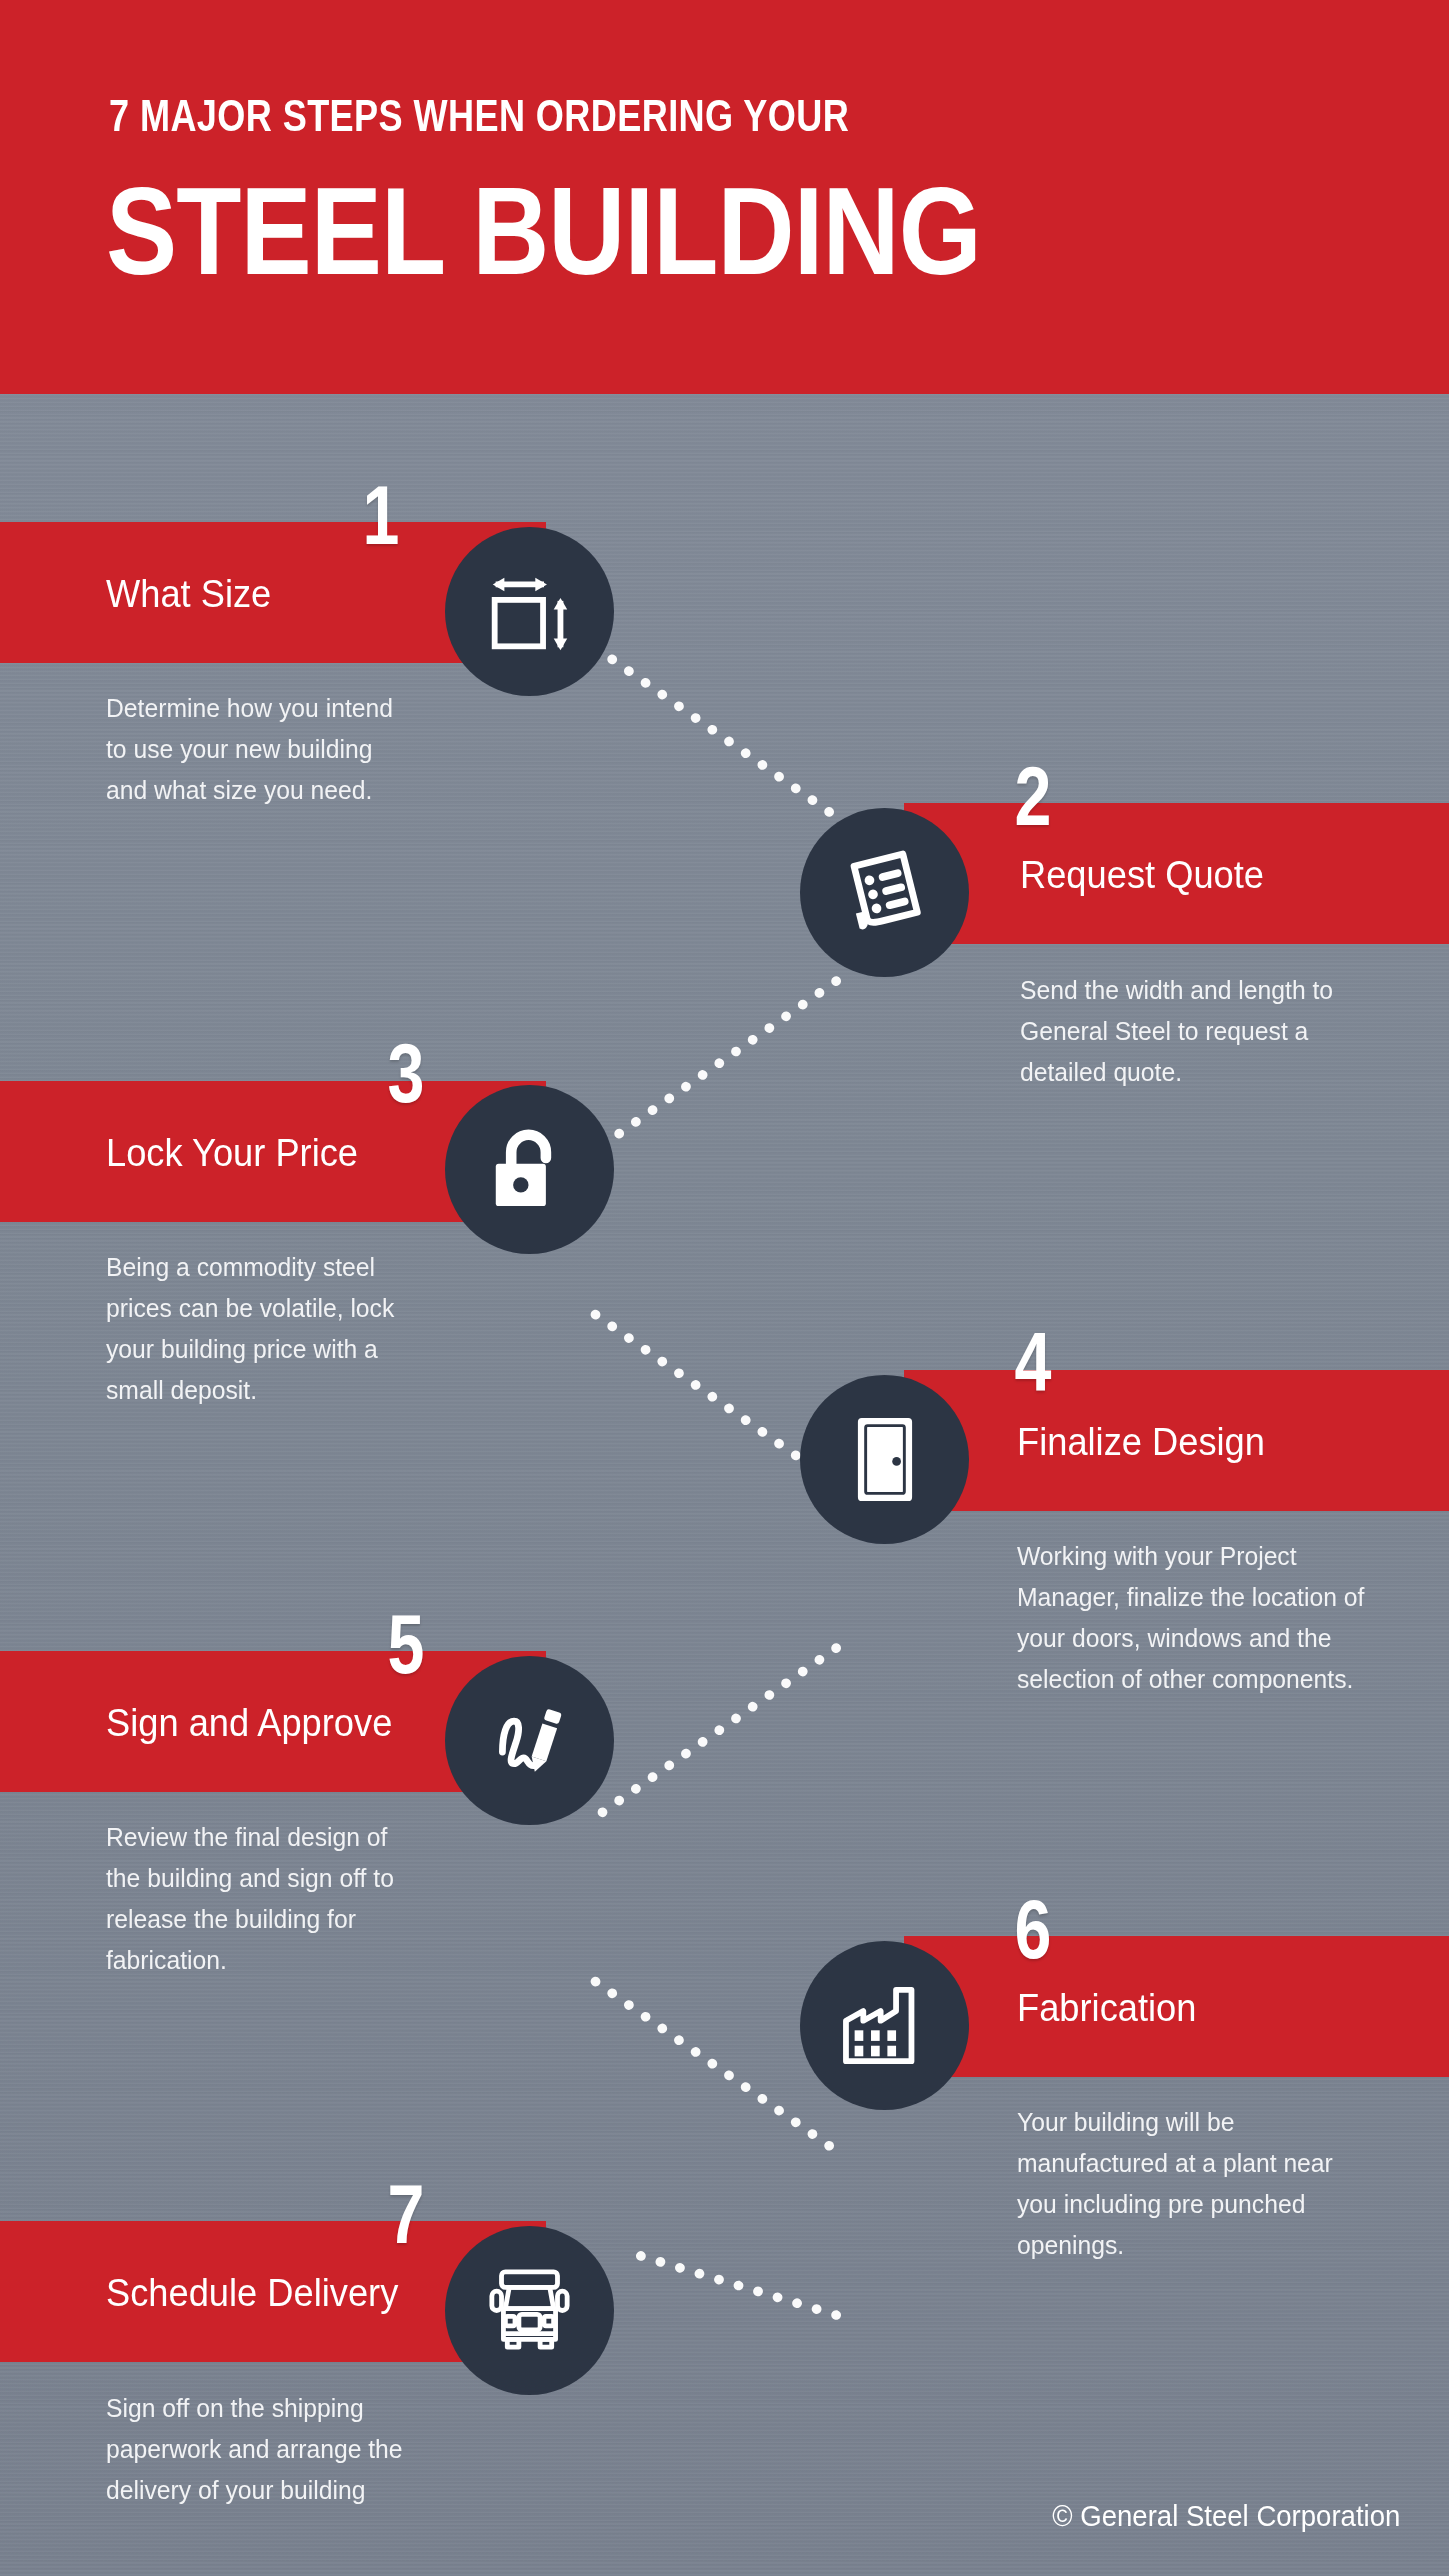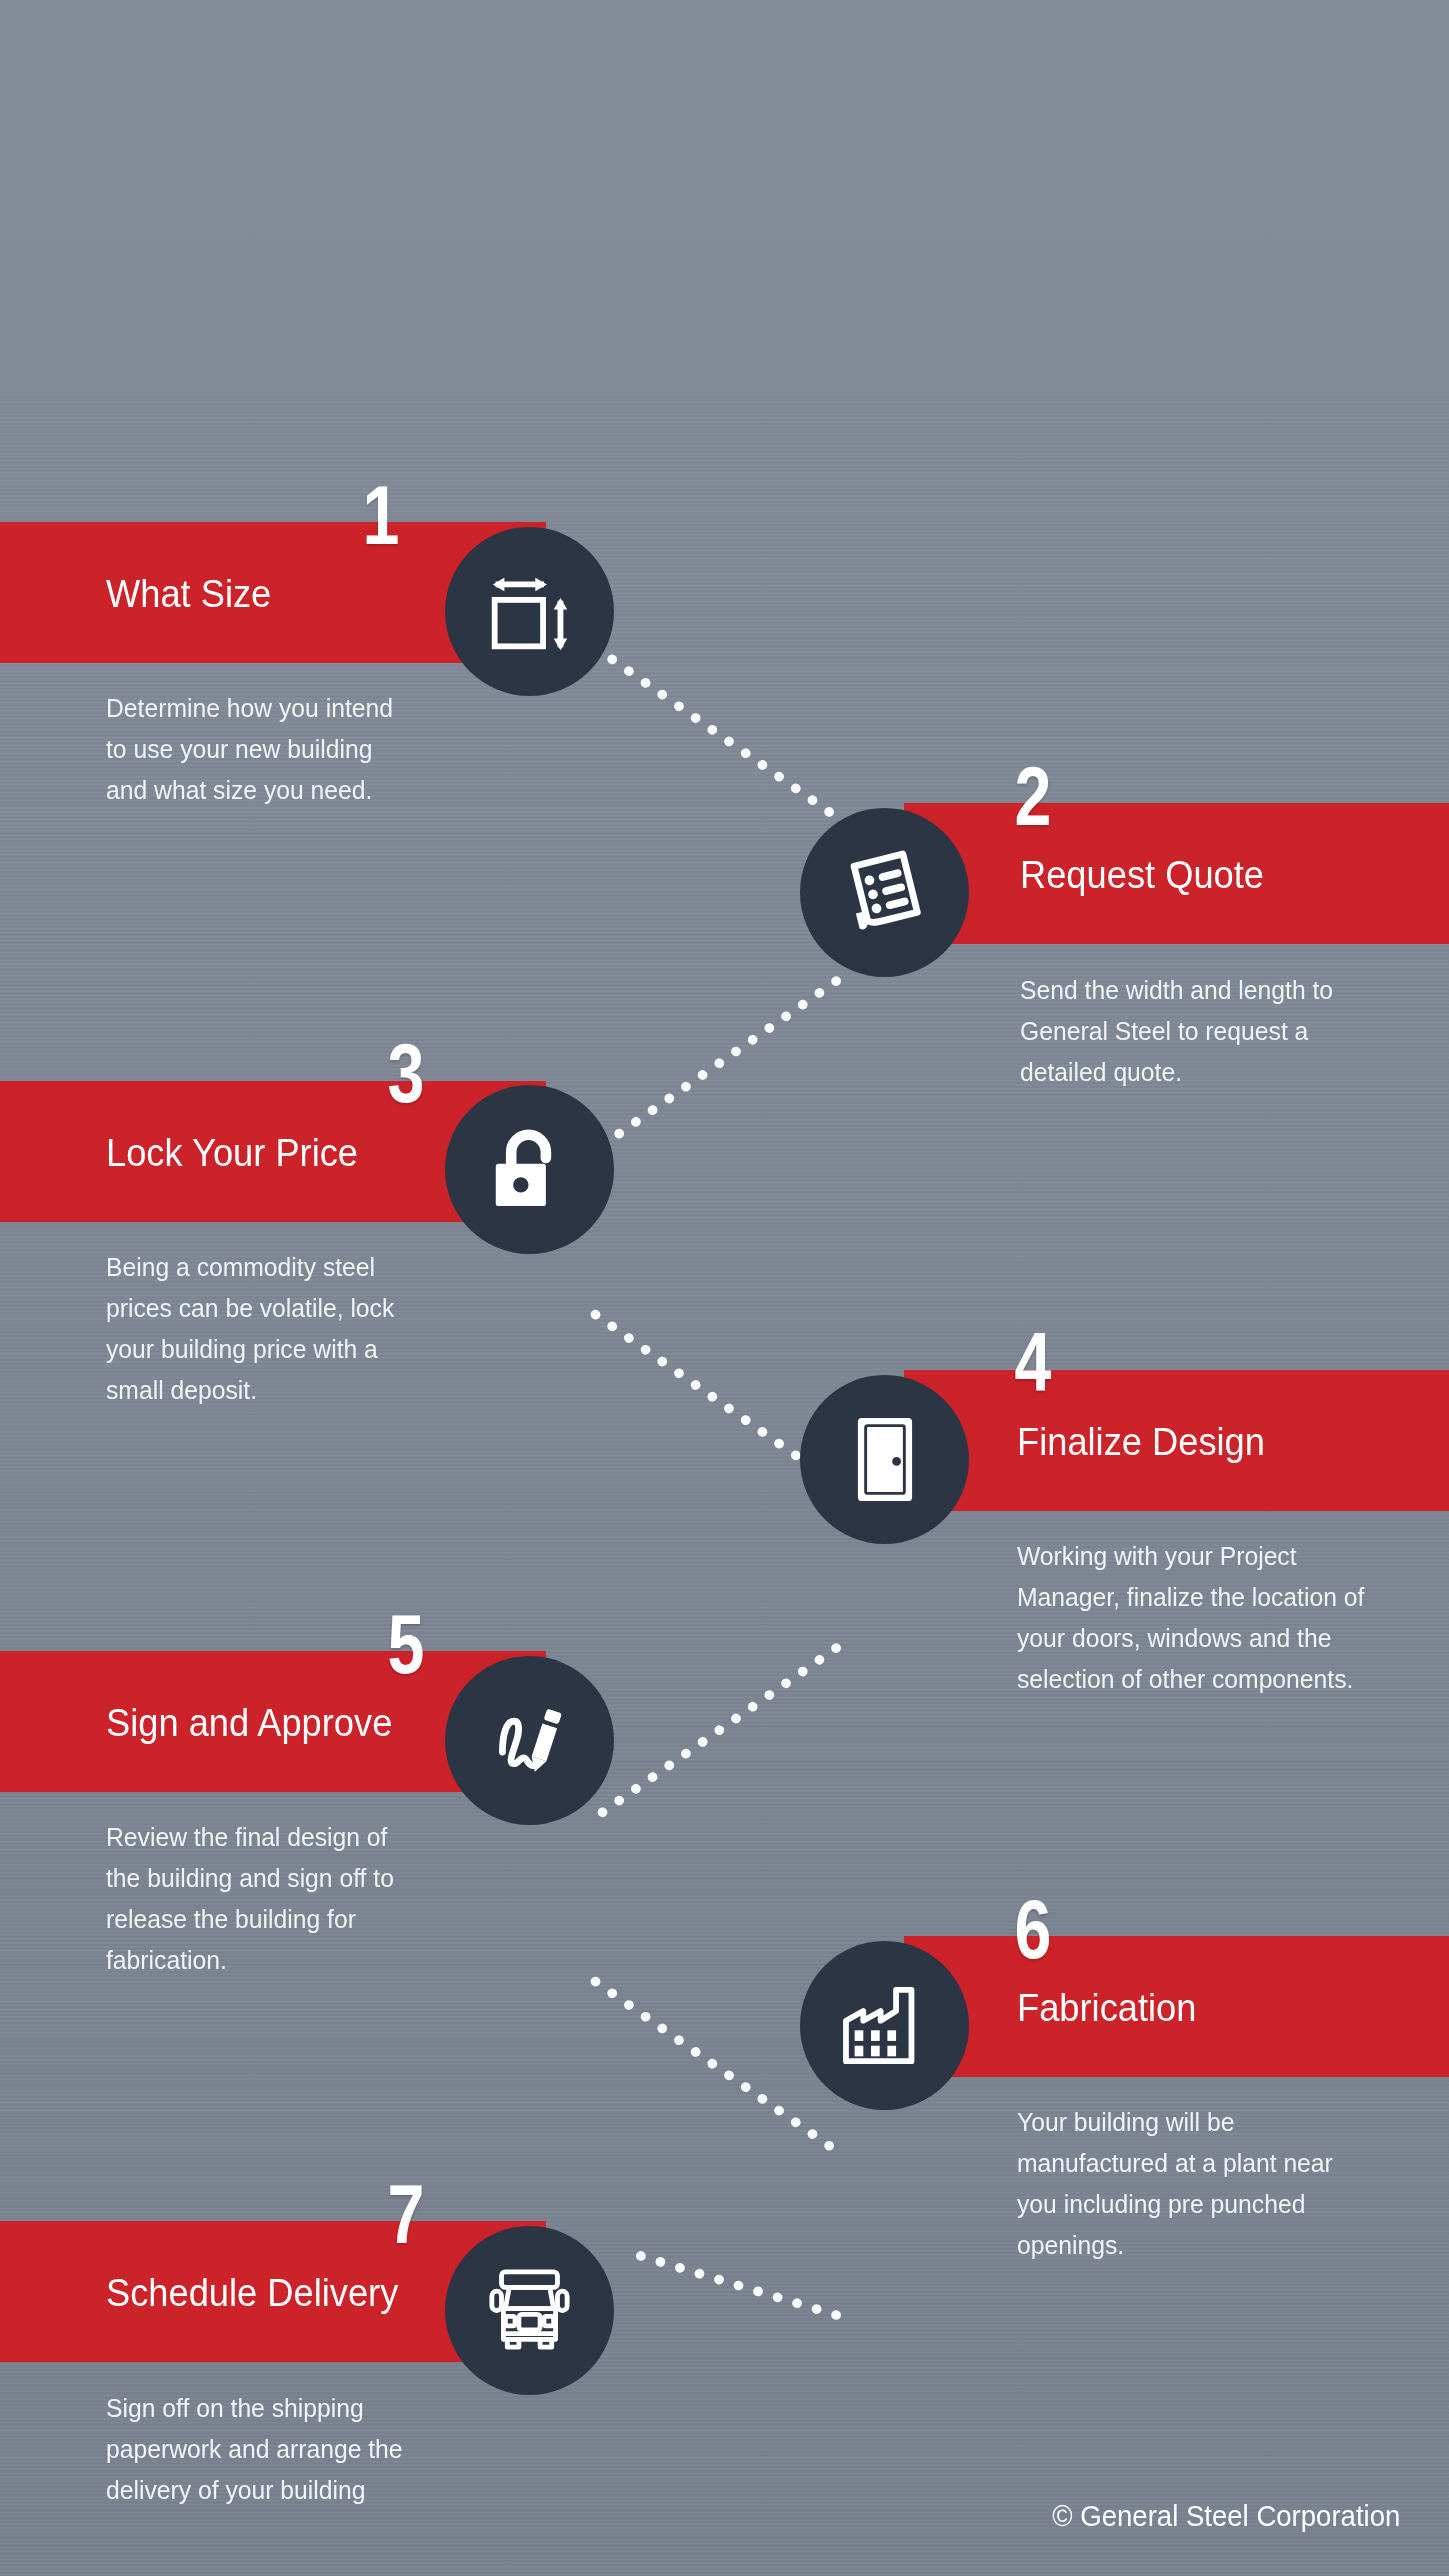--- a/index.html
+++ b/index.html
@@ -162,20 +162,24 @@
     <g stroke="#ffffff" stroke-width="10" stroke-linecap="round" stroke-dasharray="0.1 21" fill="none" opacity="0.96">
       <line x1="616" y1="670" x2="865" y2="845"></line>
       <line x1="865" y1="1015" x2="616" y2="1190"></line>
       <line x1="616" y1="1360" x2="865" y2="1535"></line>
       <line x1="865" y1="1705" x2="616" y2="1880"></line>
       <line x1="616" y1="2050" x2="865" y2="2225"></line>
       <line x1="865" y1="2395" x2="650" y2="2330"></line>
     </g>
   </svg>
 
+  <div id="header">
+    <div id="header-kicker">7 MAJOR STEPS WHEN ORDERING YOUR</div>
+    <div id="header-title">STEEL BUILDING</div>
+  </div>
 
   <div class="bar left" style="top:522px; width:546px;"></div>
   <div class="step-num" style="left:358px; top:474px;">1</div>
   <div class="step-title left" style="left:106px; top:574px;">What Size</div>
   <div class="step-body" style="left:106px; top:688px; width:329px;">Determine how you intend to use your new building and what size you need.</div>
   <div class="circle" style="left:445px; top:527px;">
     <svg width="89" height="89" viewBox="0 0 92 92">
       <g fill="none" stroke="#ffffff" stroke-width="6" stroke-linecap="square">
         <rect x="10" y="34" width="50" height="48"></rect>
         <line x1="14" y1="18" x2="58" y2="18"></line>

